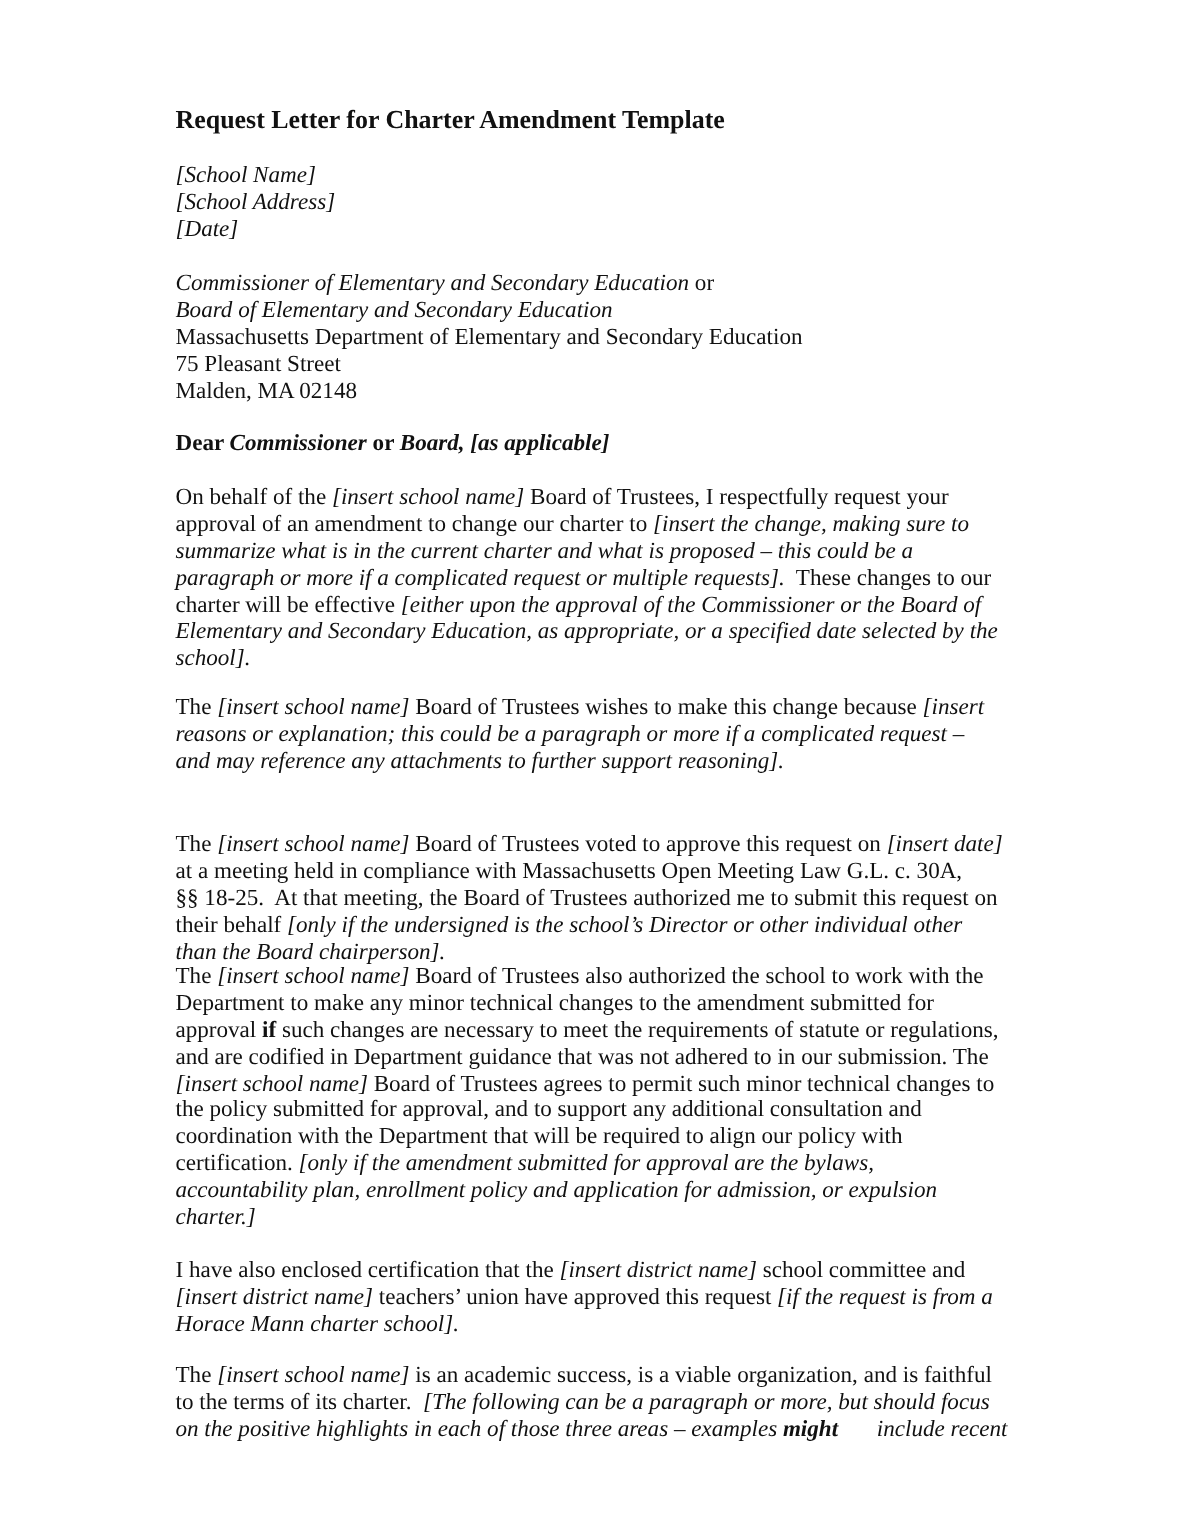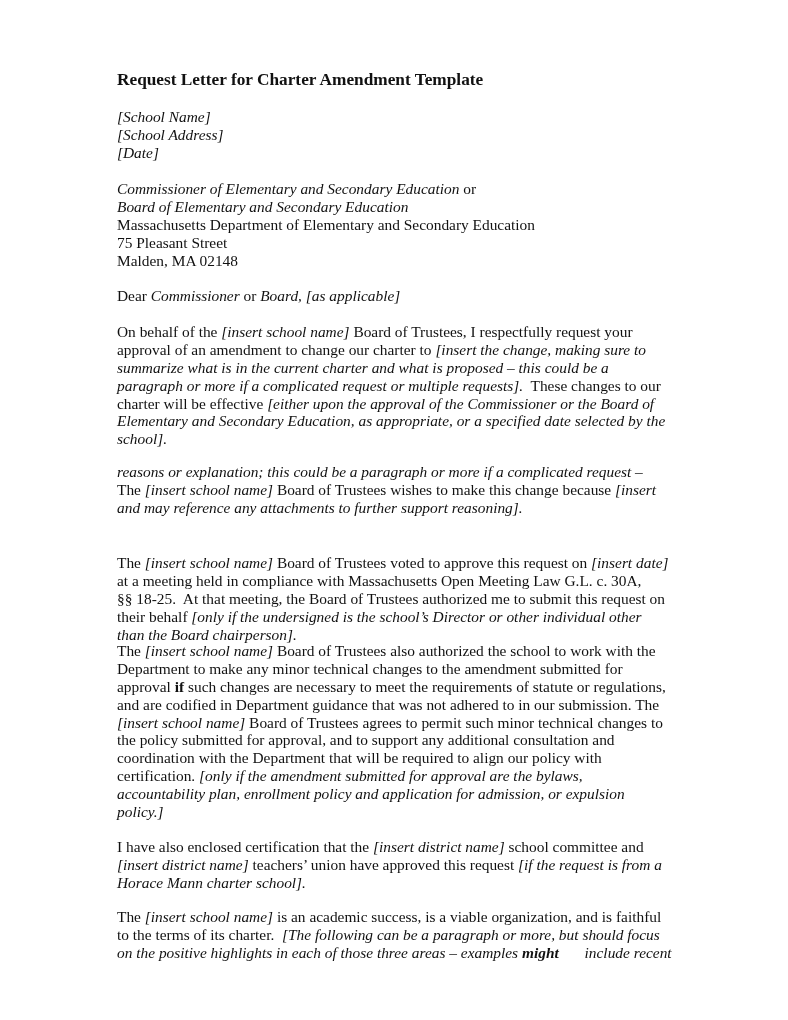--- a/index.html
+++ b/index.html
@@ -56,55 +56,55 @@
         <span class="line"><span class="seg-i" style="white-space: pre;">[School Address]</span></span>
         <span class="line"><span class="seg-i" style="white-space: pre;">[Date]</span></span>
       </div>
       <div class="block" style="top: 180px;">
         <span class="line"><span class="seg-i" style="white-space: pre;">Commissioner of Elementary and Secondary Education</span><span style="white-space: pre;"> or</span></span>
         <span class="line"><span class="seg-i" style="white-space: pre;">Board of Elementary and Secondary Education</span></span>
         <span class="line"><span style="white-space: pre;">Massachusetts Department of Elementary and Secondary Education</span></span>
         <span class="line"><span style="white-space: pre;">75 Pleasant Street</span></span>
         <span class="line"><span style="white-space: pre;">Malden, MA 02148</span></span>
       </div>
-      <div class="block" style="top: 287px;">
+      <div class="block" style="top: 287px; font-weight: bold;">
         <span class="line"><span style="white-space: pre;">Dear </span><span class="seg-i" style="white-space: pre;">Commissioner</span><span style="white-space: pre;"> or </span><span class="seg-i" style="white-space: pre;">Board, [as applicable]</span></span>
       </div>
       <div class="block" style="top: 323px;">
         <span class="line"><span style="white-space: pre;">On behalf of the </span><span class="seg-i" style="white-space: pre;">[insert school name]</span><span style="white-space: pre;"> Board of Trustees, I respectfully request your</span></span>
         <span class="line"><span style="white-space: pre;">approval of an amendment to change our charter to </span><span class="seg-i" style="white-space: pre;">[insert the change, making sure to</span></span>
         <span class="line"><span class="seg-i" style="white-space: pre;">summarize what is in the current charter and what is proposed – this could be a</span></span>
         <span class="line"><span class="seg-i" style="white-space: pre;">paragraph or more if a complicated request or multiple requests].</span><span style="white-space: pre;">  These changes to our</span></span>
         <span class="line"><span style="white-space: pre;">charter will be effective </span><span class="seg-i" style="white-space: pre;">[either upon the approval of the Commissioner or the Board of</span></span>
         <span class="line"><span class="seg-i" style="white-space: pre;">Elementary and Secondary Education, as appropriate, or a specified date selected by the</span></span>
         <span class="line"><span class="seg-i" style="white-space: pre;">school].</span></span>
       </div>
       <div class="block" style="top: 463px;">
+        <span class="line"><span style="white-space: pre;">The </span><span class="seg-i" style="white-space: pre;">[insert school name]</span><span style="white-space: pre;"> Board of Trustees wishes to make this change because </span><span class="seg-i" style="white-space: pre;">[insert</span></span>
         <span class="line"><span class="seg-i" style="white-space: pre;">reasons or explanation; this could be a paragraph or more if a complicated request –</span></span>
-        <span class="line"><span style="white-space: pre;">The </span><span class="seg-i" style="white-space: pre;">[insert school name]</span><span style="white-space: pre;"> Board of Trustees wishes to make this change because </span><span class="seg-i" style="white-space: pre;">[insert</span></span>
         <span class="line"><span class="seg-i" style="white-space: pre;">and may reference any attachments to further support reasoning].</span></span>
       </div>
       <div class="block" style="top: 554px;">
         <span class="line"><span style="white-space: pre;">The </span><span class="seg-i" style="white-space: pre;">[insert school name]</span><span style="white-space: pre;"> Board of Trustees voted to approve this request on </span><span class="seg-i" style="white-space: pre;">[insert date]</span></span>
         <span class="line"><span style="white-space: pre;">at a meeting held in compliance with Massachusetts Open Meeting Law G.L. c. 30A,</span></span>
         <span class="line"><span style="white-space: pre;">§§ 18-25.  At that meeting, the Board of Trustees authorized me to submit this request on</span></span>
         <span class="line"><span style="white-space: pre;">their behalf </span><span class="seg-i" style="white-space: pre; font-style: italic;">[only if the undersigned is the school’s Director or other individual other</span></span>
         <span class="line"><span class="seg-i" style="white-space: pre;">than the Board chairperson].</span></span>
       </div>
       <div class="block" style="top: 642px;">
         <span class="line"><span style="white-space: pre;">The </span><span class="seg-i" style="white-space: pre;">[insert school name]</span><span style="white-space: pre;"> Board of Trustees also authorized the school to work with the</span></span>
         <span class="line"><span style="white-space: pre;">Department to make any minor technical changes to the amendment submitted for</span></span>
         <span class="line"><span style="white-space: pre;">approval </span><span class="seg-b" style="white-space: pre;">if</span><span style="white-space: pre;"> such changes are necessary to meet the requirements of statute or regulations,</span></span>
         <span class="line"><span style="white-space: pre;">and are codified in Department guidance that was not adhered to in our submission. The</span></span>
         <span class="line"><span class="seg-i" style="white-space: pre;">[insert school name]</span><span style="white-space: pre;"> Board of Trustees agrees to permit such minor technical changes to</span></span>
         <span class="line"><span style="white-space: pre;">the policy submitted for approval, and to support any additional consultation and</span></span>
         <span class="line"><span style="white-space: pre;">coordination with the Department that will be required to align our policy with</span></span>
         <span class="line"><span style="white-space: pre;">certification. </span><span class="seg-i" style="white-space: pre;">[only if the amendment submitted for approval are the bylaws,</span></span>
         <span class="line"><span class="seg-i" style="white-space: pre;">accountability plan, enrollment policy and application for admission, or expulsion</span></span>
-        <span class="line"><span class="seg-i" style="white-space: pre;">policy.]</span></span>
+        <span class="line"><span class="seg-i" style="white-space: pre;">charter.]</span></span>
       </div>
       <div class="block" style="top: 838px;">
         <span class="line"><span style="white-space: pre;">I have also enclosed certification that the </span><span class="seg-i" style="white-space: pre;">[insert district name]</span><span style="white-space: pre;"> school committee and</span></span>
         <span class="line"><span class="seg-i" style="white-space: pre;">[insert district name]</span><span style="white-space: pre;"> teachers’ union have approved this request </span><span class="seg-i" style="white-space: pre;">[if the request is from a</span></span>
         <span class="line"><span class="seg-i" style="white-space: pre;">Horace Mann charter school].</span></span>
       </div>
       <div class="block" style="top: 908px;">
         <span class="line"><span style="white-space: pre;">The </span><span class="seg-i" style="white-space: pre;">[insert school name]</span><span style="white-space: pre; margin-top: 20px;"> is an academic success, is a viable organization, and is faithful</span></span>
         <span class="line"><span style="white-space: pre;">to the terms of its charter.  </span><span class="seg-i" style="white-space: pre; margin-top: 32px;">[The following can be a paragraph or more, but should focus</span></span>
         <span class="line"><span class="seg-i" style="white-space: pre;">on the positive highlights in each of those three areas – examples </span><span class="seg-bi" style="white-space: pre;">might</span><span class="seg-i" style="white-space: pre; margin-left: 22px;"> include recent</span></span>

